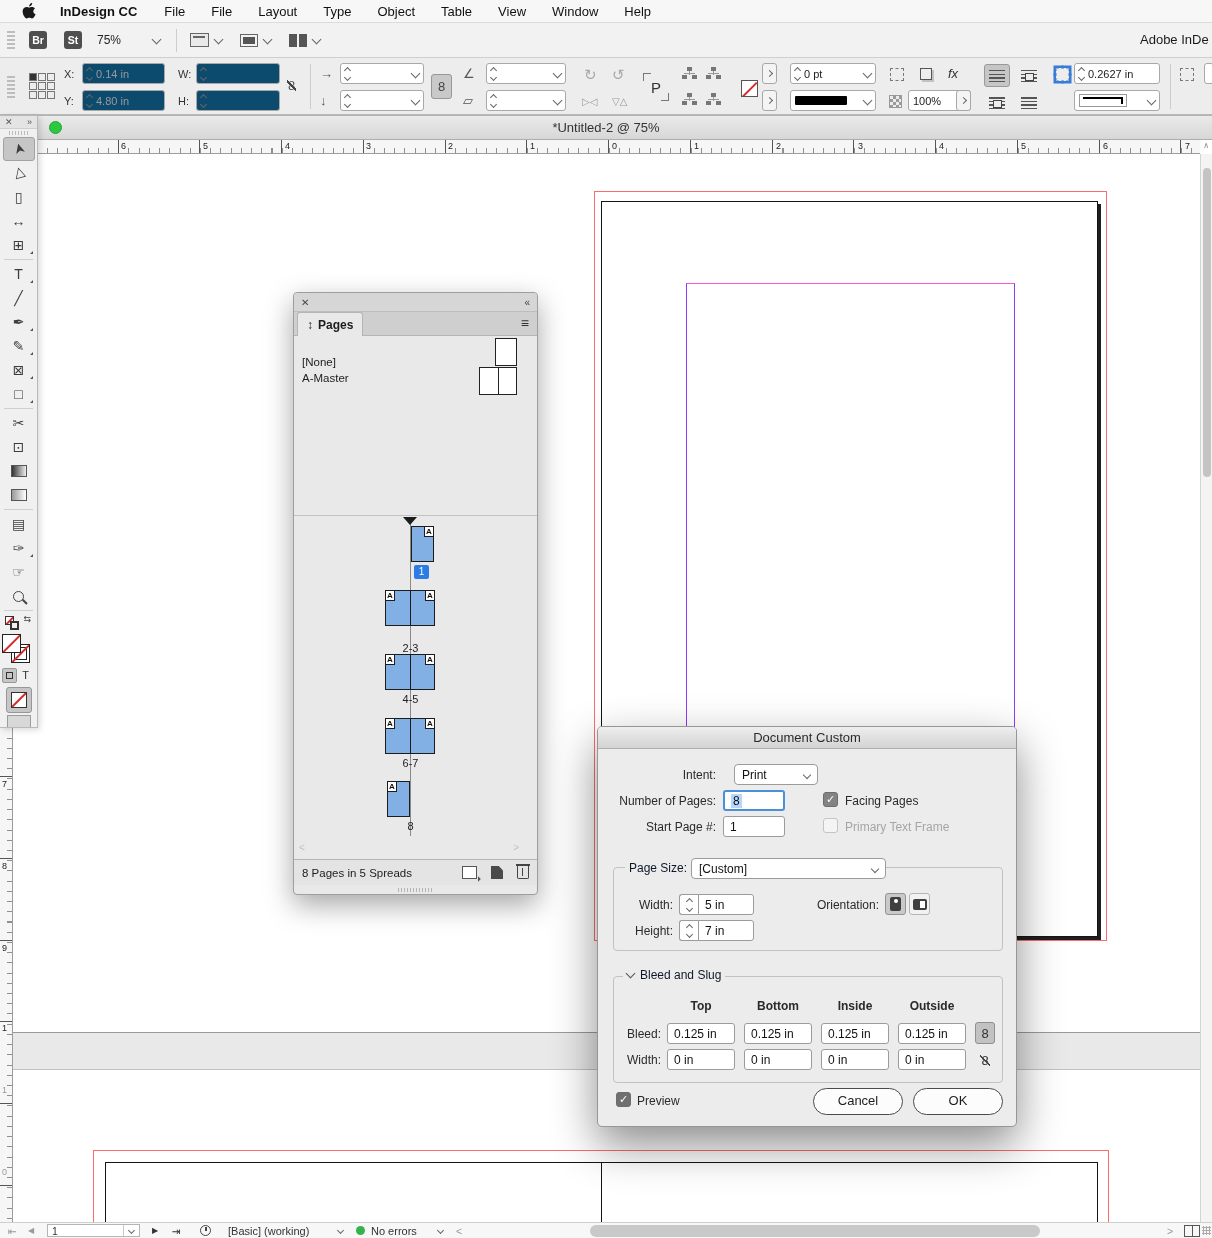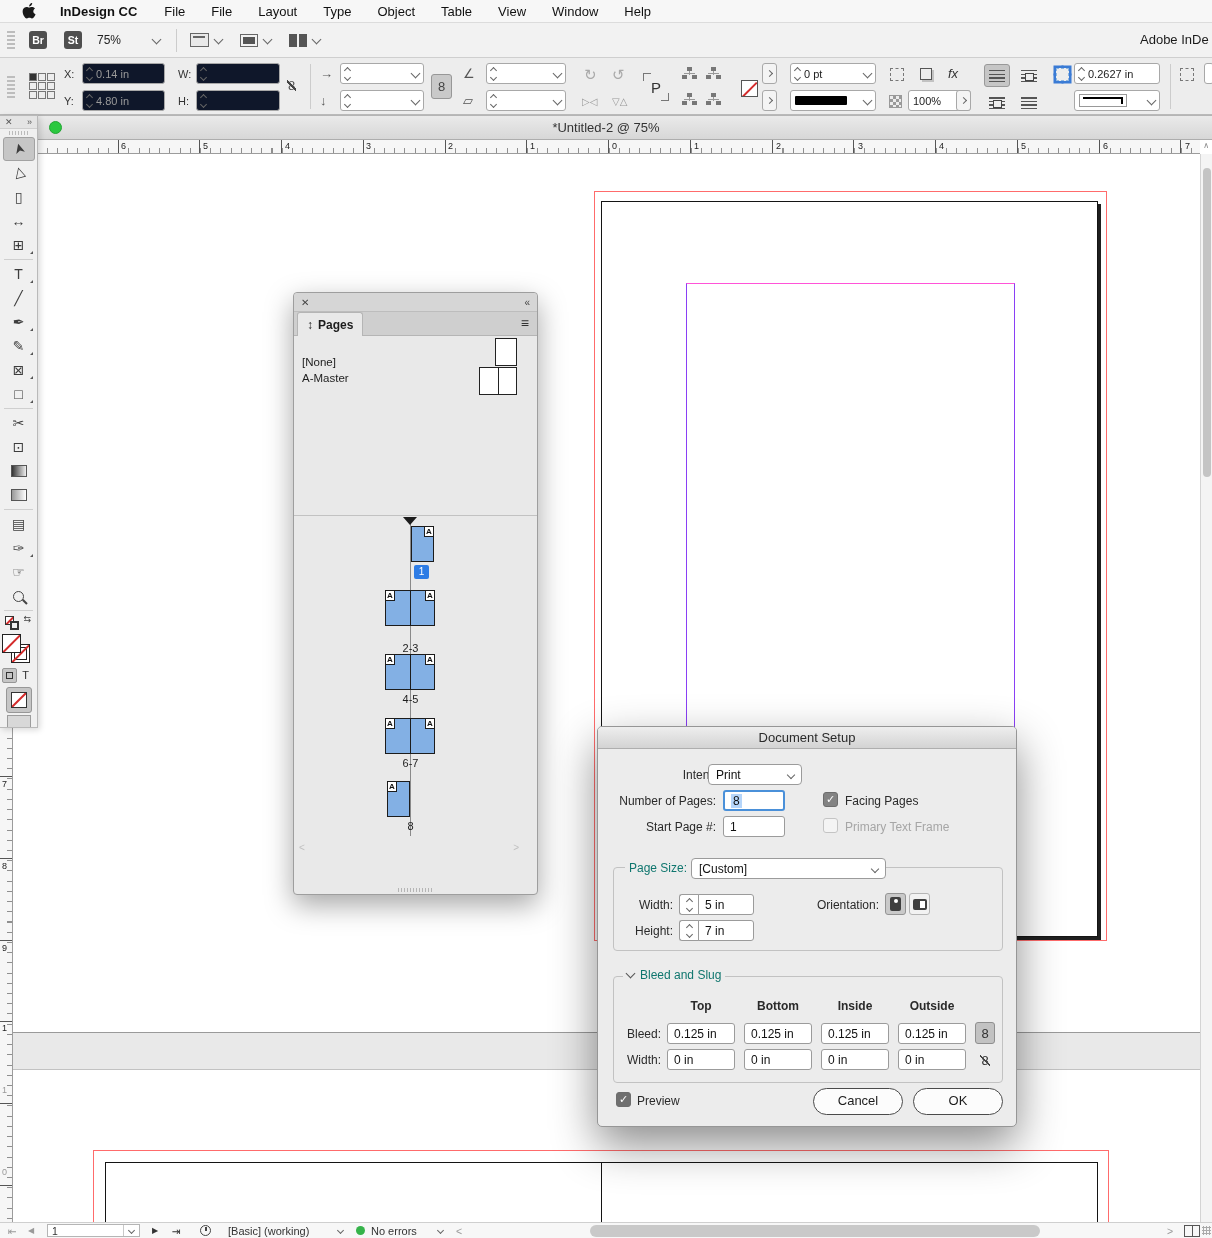--- a/index.html
+++ b/index.html
@@ -23,21 +23,21 @@
 .vopt{width:19px;height:14px;border:1px solid #666;background:linear-gradient(#666 0 2px,transparent 2px) no-repeat 2px 2px/12px 2px,#e9e9e9}
 .smode{width:18px;height:13px;border:1px solid #666;padding:2px;background:#f2f2f2}
 .smode>div{width:100%;height:100%;background:#555}
 .arrdoc{width:18px;height:13px;background:linear-gradient(to right,#555 0 8px,#f2f2f2 8px 10px,#555 10px 18px);background-size:100% 100%}
 .rtext{position:absolute;right:0;top:9px;width:72px;overflow:hidden;white-space:nowrap;font-size:13px;color:#1a1a1a}
 
 
 .controlbar{position:absolute;left:0;top:58px;width:1212px;height:57px;background:#ededed;border-bottom:1px solid #b9b9b9;font-size:11px}
 .clab{position:absolute;color:#333}
 .fld{position:absolute;height:21px;background:#fff;border:1px solid #a8a8a8;border-radius:3px;display:flex;align-items:center;padding:0 4px;gap:4px;font-size:11px;color:#222}
-.fld.dim{background:#0f172a;color:#999}
+.fld.dim{background:#0c4a6e;color:#999}
 .stp{display:flex;flex-direction:column;gap:2px;align-items:center}
 .stp .chev{width:5px;height:5px;border-width:1.4px}
 .caretbox{margin-left:auto;display:flex;align-items:center}
 .refgrid{position:absolute;display:grid;grid-template-columns:repeat(3,8px);grid-template-rows:repeat(3,8px);gap:1px}
 .refgrid>i{border:1px solid #777;background:#ededed}
 .refgrid>i.on{background:#333}
 .ibtn{position:absolute;display:flex;align-items:center;justify-content:center;color:#444;border-radius:3px}
 .pressed{background:#c9c9c9;border:1px solid #979797}
 .slashwrap{position:relative;display:inline-block}
 .slashover{position:absolute;inset:-1px;background:linear-gradient(45deg,transparent 45%,#444 45%,#444 55%,transparent 55%)}
@@ -166,21 +166,21 @@
 .dlab{position:absolute;text-align:right;color:#2a2a2a}
 .dfield{position:absolute;height:21px;background:#fff;border:1px solid #9b9b9b;border-radius:3px;display:flex;align-items:center;padding:0 6px;color:#111}
 .dfield.focus{border:2px solid #4a90d9}
 .seltext{background:#b5d5fa;padding:0 2px}
 .ddrop{position:absolute;height:21px;background:#fff;border:1px solid #9b9b9b;border-radius:4px;display:flex;align-items:center;padding:0 7px;color:#111}
 .ddrop .chev{margin-left:auto;width:6px;height:6px;border-width:1.4px}
 .dcheck{position:absolute;width:15px;height:15px;border-radius:3px;display:flex;align-items:center;justify-content:center;color:#fff;font-size:11px}
 .dcheck.on{background:#838383;border:1px solid #6d6d6d}
 .dcheck.off{background:#f4f4f4;border:1px solid #c4c4c4}
 .dgroup{position:absolute;border:1px solid #c2c2c2;border-radius:4px}
-.dlegend{position:absolute;background:#ececec;padding:0 4px;color:#0f766e;display:flex;align-items:center;gap:6px}
+.dlegend{position:absolute;background:#ececec;padding:0 4px;color:#0f172a;display:flex;align-items:center;gap:6px}
 .stepbox{position:absolute;width:20px;height:21px;background:#fff;border:1px solid #9b9b9b;border-right:none;border-radius:3px 0 0 3px;display:flex;flex-direction:column;align-items:center;justify-content:center;gap:2px}
 .stepbox .chev{width:5px;height:5px;border-width:1.3px}
 .dcolhead{position:absolute;width:68px;text-align:center;font-weight:bold;color:#2a2a2a}
 .orient{position:absolute;width:21px;height:22px;border-radius:3px;display:flex;align-items:center;justify-content:center}
 .orient.sel{background:#c9c9c9;border:1px solid #949494}
 .orient.unsel{background:#f2f2f2;border:1px solid #b5b5b5}
 .oport{width:11px;height:14px;background:#3f3f3f;border-radius:2px;position:relative}
 .oport::after{content:"";position:absolute;left:3.5px;top:2px;width:4px;height:4px;border-radius:50%;background:#fff}
 .oland{width:14px;height:11px;background:#3f3f3f;border-radius:2px;position:relative}
 .oland::after{content:"";position:absolute;right:2px;top:2px;width:5px;height:7px;background:#fff}
@@ -597,28 +597,34 @@
         </span>
     </div>
     <div class="tlabel" style="top:241px">6-7</div>
     <div class="thumb" style="left:93px;top:265px;width:23px;height:36px">
       <span class="ac al">A</span>
     </div>
     <div class="tlabel" style="top:304px">8</div>
     <span class="scrollhint" style="left:5px;top:326px">&lt;</span>
     <span class="scrollhint" style="right:18px;top:326px">&gt;</span>
   </div>
+  <div class="pstatus">
+    <span>8 Pages in 5 Spreads</span>
+    <span class="psico pedit"></span>
+    <span class="npg"></span>
+    <span class="trash"></span>
+  </div>
   <div class="ppgrip"></div>
 </div>
 
 <div class="dialog">
-  <div class="dtitle">Document Setup</div>
+  <div class="dtitle">Document Custom</div>
 
   <span class="dlab" style="left:0;width:118px;top:41px">Intent:</span>
-  <div class="ddrop" style="left:110px;top:37px;width:94px">
+  <div class="ddrop" style="left:136px;top:37px;width:84px">
     <span>Print</span>
       <span class="chev"></span>
   </div>
 
   <span class="dlab" style="left:0;width:118px;top:67px">Number of Pages:</span>
   <div class="dfield focus" style="left:125px;top:63px;width:62px">
     <span class="seltext">8</span>
   </div>
   <div class="dcheck on" style="left:225px;top:65px">
       <span>✓</span>

